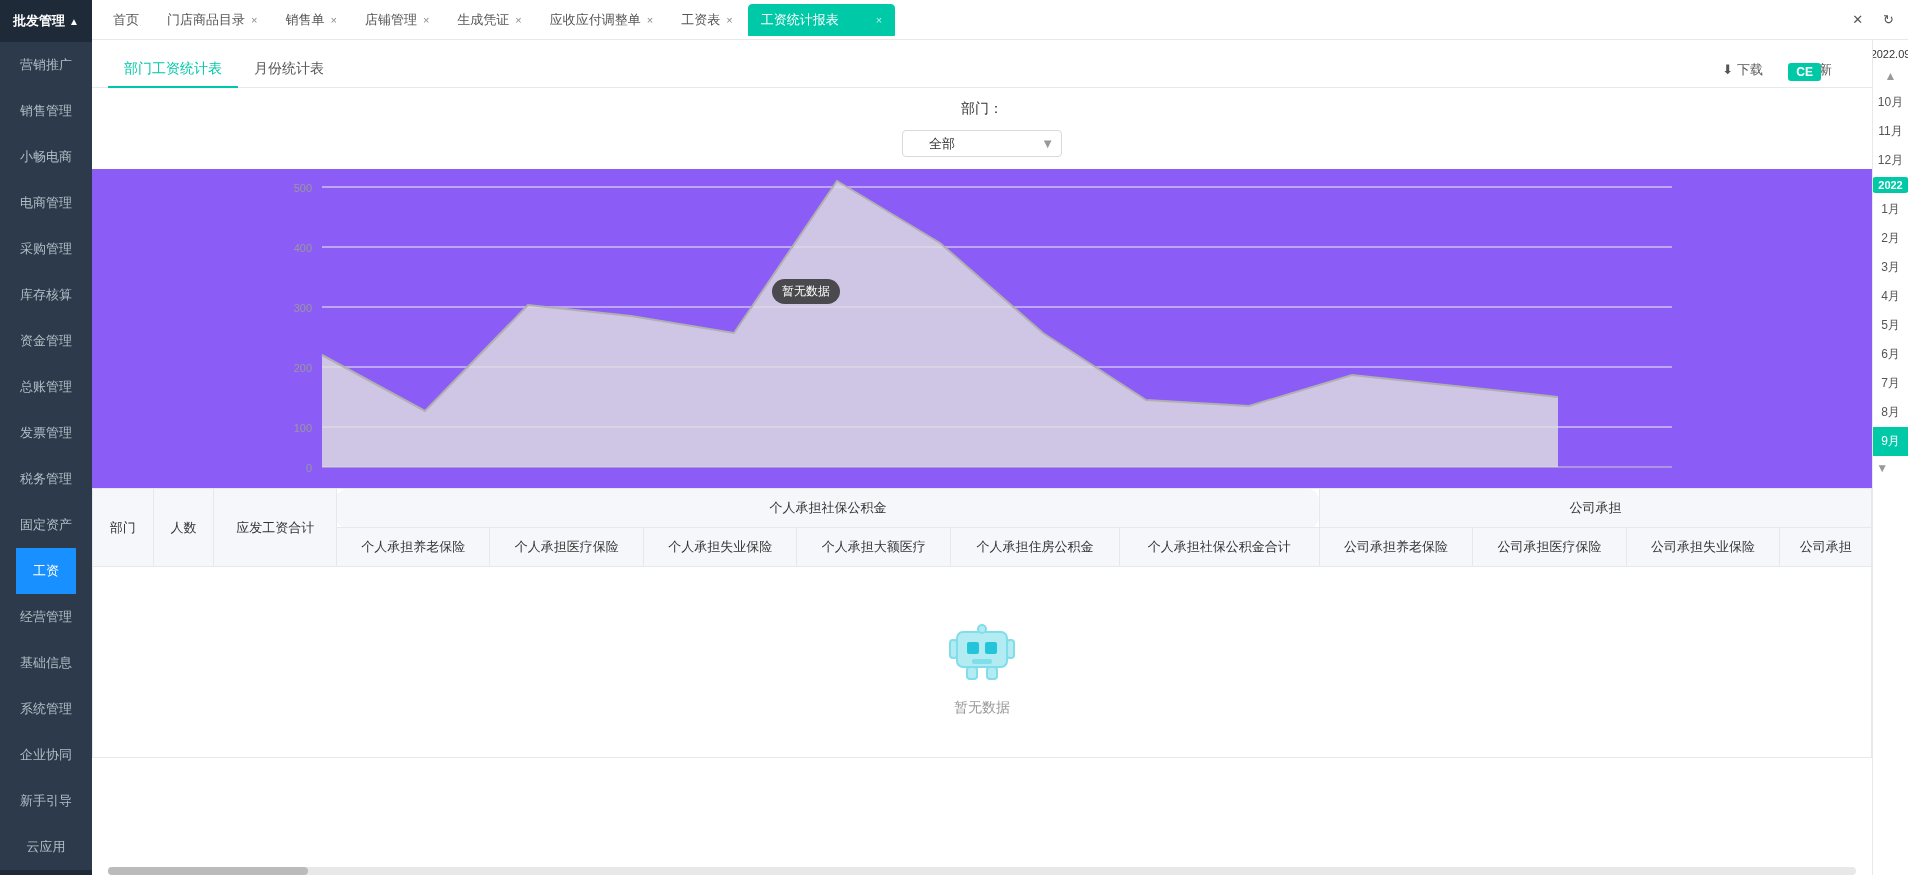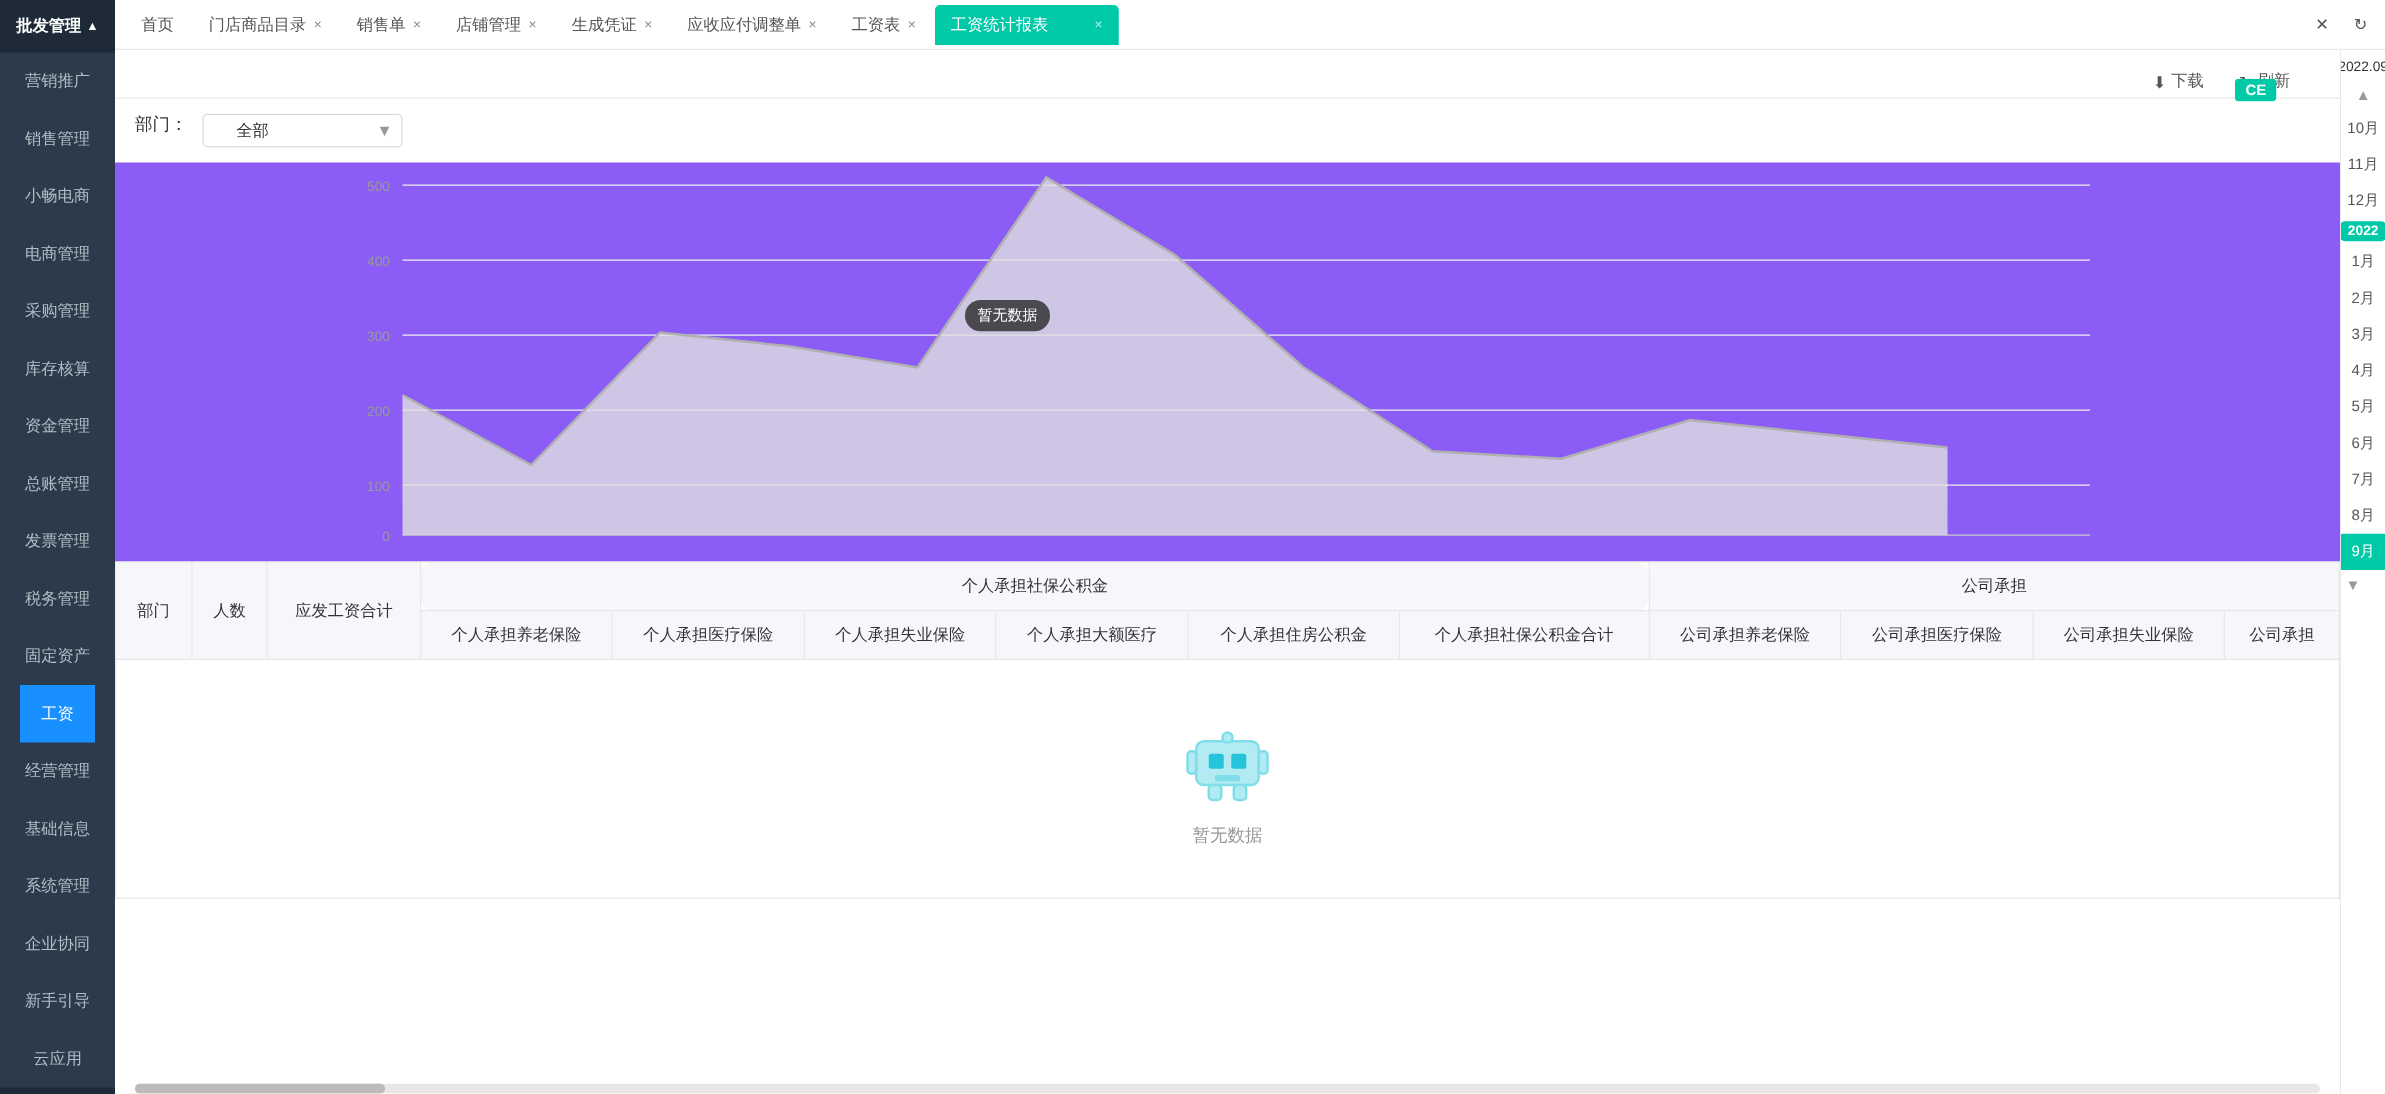--- a/index.html
+++ b/index.html
@@ -143,24 +143,25 @@
     }
     .sub-tab.active {
       color: #00c9a7;
       border-bottom: 2px solid #00c9a7;
       font-weight: 500;
     }
 
     
     .page-toolbar {
       display: flex;
-      align-items: flex-start;
+      align-items: center;
       padding: 12px 16px;
       gap: 12px;
       background: #fff;
+      flex-direction: column;
     }
     .toolbar-label {
       font-size: 14px;
       color: #333;
     }
     .select-wrapper {
       position: relative;
       display: inline-flex;
       align-items: center;
     }
@@ -428,20 +429,24 @@
       <div class="tabs-bar-action-btn">✕</div>
       <div class="tabs-bar-action-btn">↻</div>
     </div>
   </div>
 
   <div class="content-area">
 
     <div class="page-content">
 
       <div class="sub-tabs">
+        <div id="sub-tabs-container" style="display:flex;gap:0;">
+            <div class="sub-tab active">部门工资统计表</div>
+            <div class="sub-tab">月份统计表</div>
+          </div>
 
         <div class="page-actions">
           <div class="action-btn">
             <span>⬇</span>
             <span>下载</span>
           </div>
           <div class="action-btn">
             <span>↻</span>
             <span>刷新</span>
           </div>

